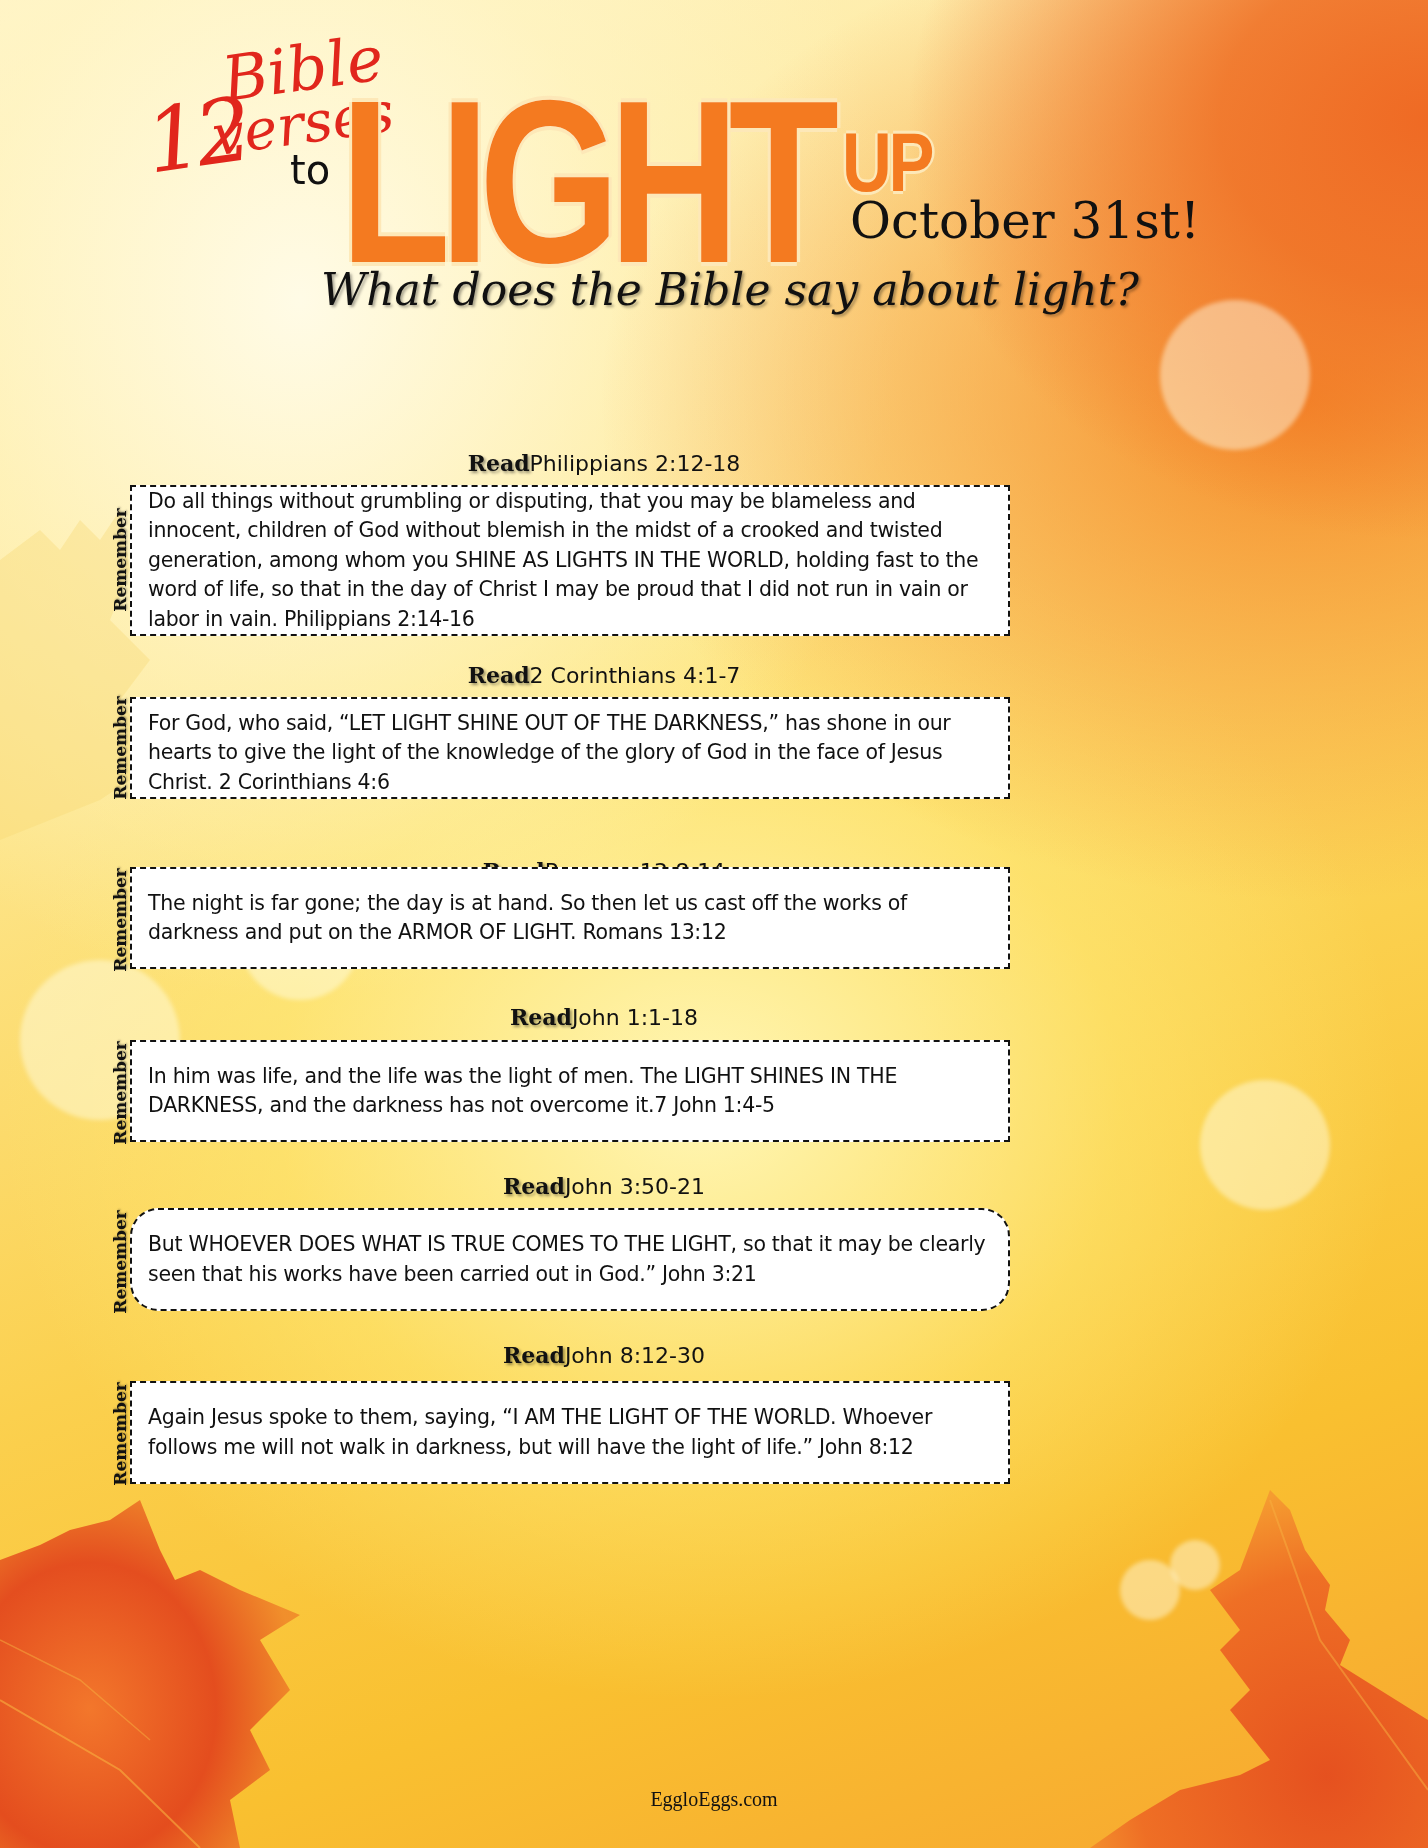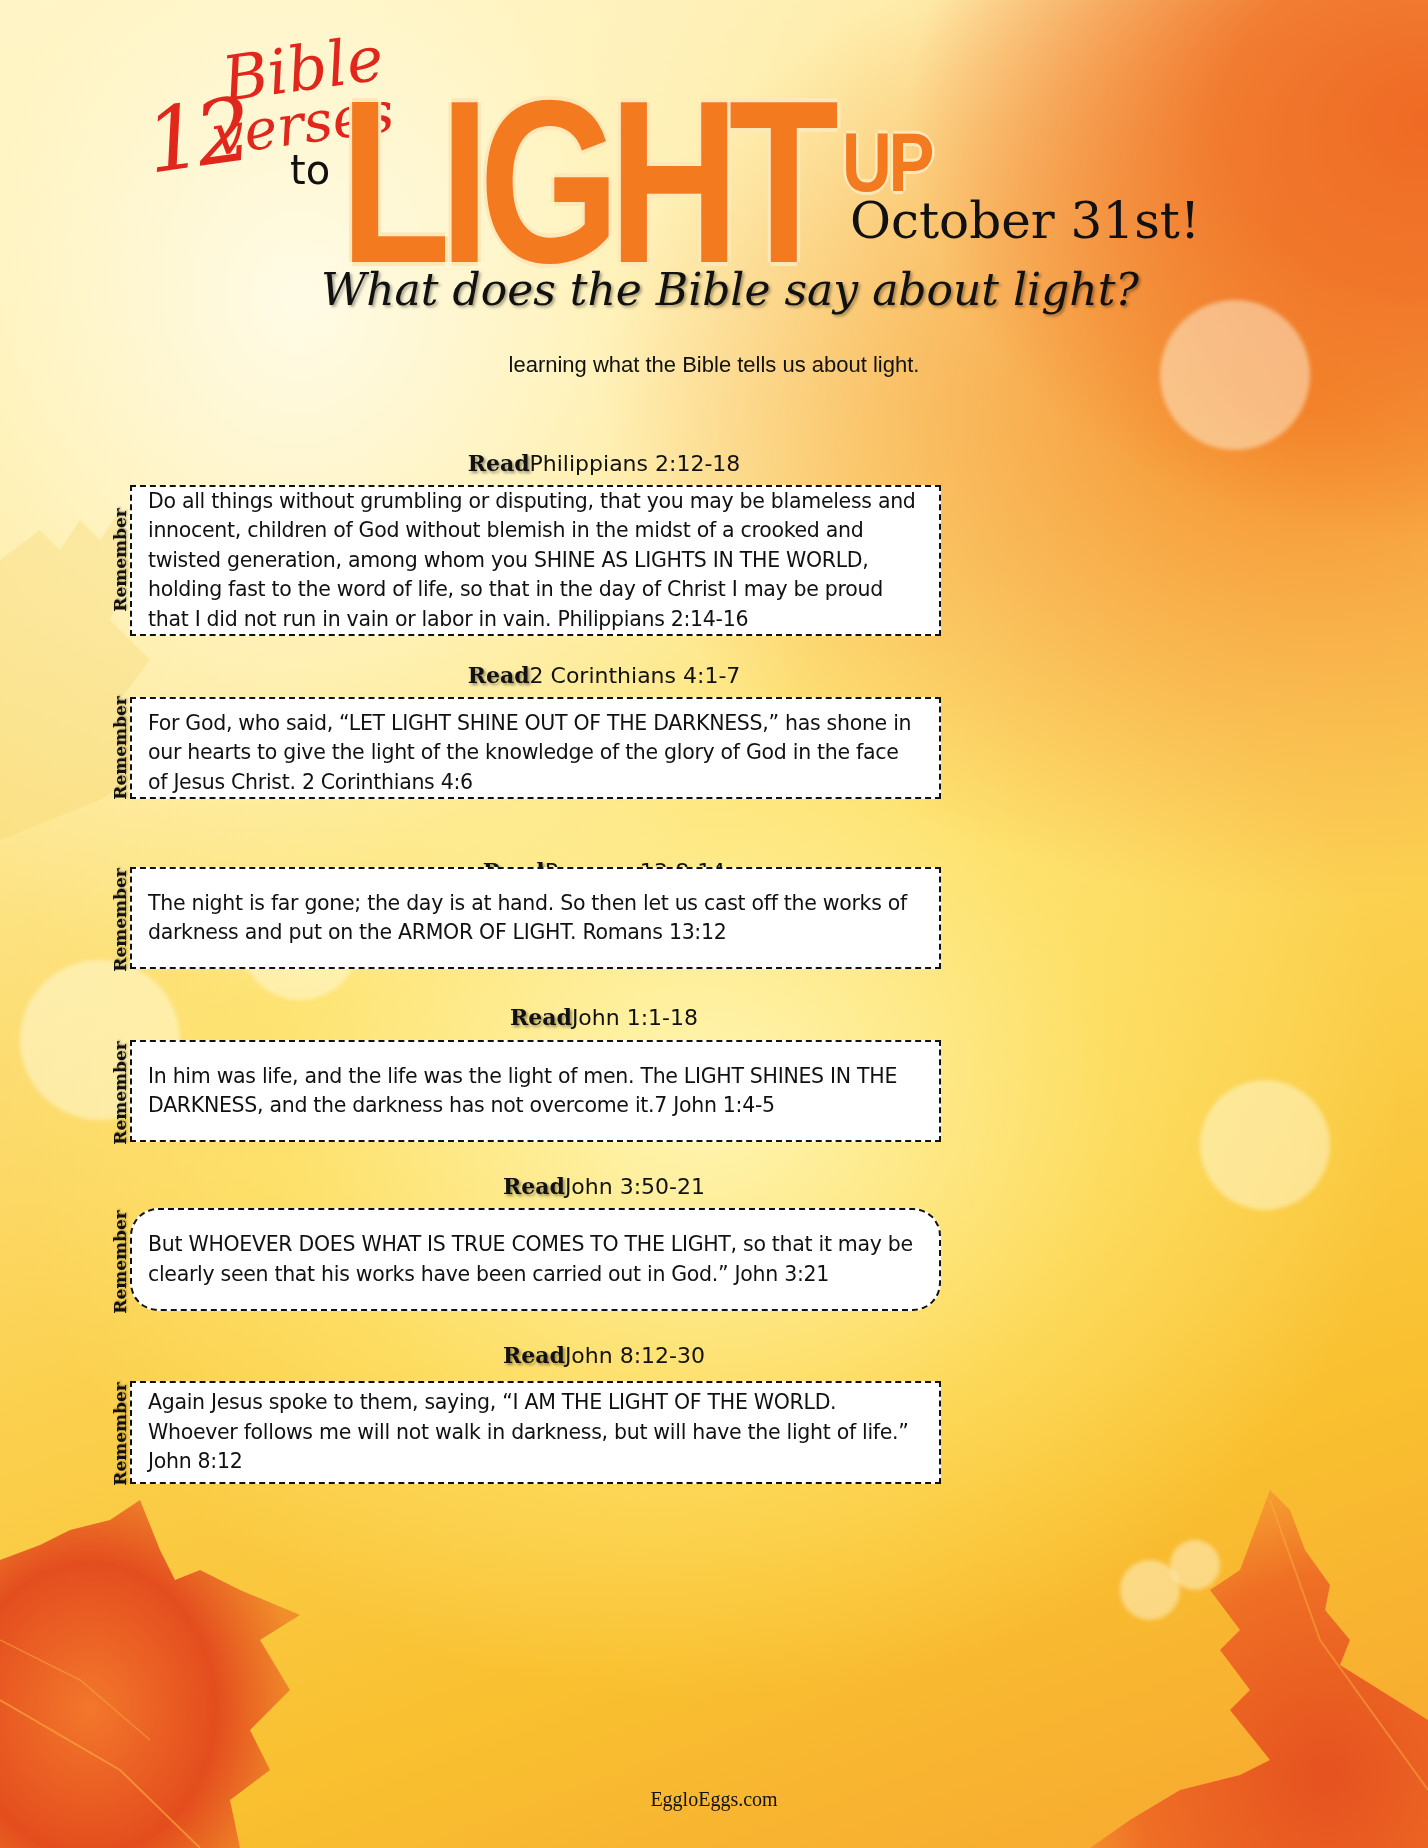--- a/index.html
+++ b/index.html
@@ -68,21 +68,21 @@
   .read-heading {
     position: absolute; left: 130px; width: 948px; text-align: center;
     font-size: 22px; line-height: 1; color: #111; white-space: nowrap;
   }
   .read-word {
     font-family: "DejaVu Serif", serif; font-weight: bold; font-size: 22px;
     text-shadow: 2px 2px 3px rgba(0,0,0,0.4);
   }
   .read-ref { font-family: "DejaVu Sans", sans-serif; font-size: 22px; }
   .verse-box {
-    position: absolute; left: 130px; width: 811px;
+    position: absolute; left: 130px; width: 880px;
     background: #ffffff; border: 2px dashed #111; box-sizing: border-box;
     padding: 0 16px; display: flex; align-items: center;
   }
   .verse-text {
     font-family: "DejaVu Sans", sans-serif; font-size: 20.5px; line-height: 29.5px; color: #111;
     letter-spacing: -0.3px;
   }
   .remember {
     position: absolute; width: 120px; left: 60px; text-align: center;
     font-family: "DejaVu Serif", serif; font-weight: bold; font-size: 17px; color: #111;
@@ -139,21 +139,20 @@
   <div class="title-verses">verses</div>
   <div class="title-to">to</div>
   <div class="title-light">LIGHT</div>
   <div class="title-up">UP</div>
   <div class="title-date">October 31st!</div>
 </div>
 
 <div class="heading-script">What does the Bible say about light?</div>
 
 <div class="intro">
-  <div>learning what the Bible tells us about light.</div>
 </div>
 
 <div class="read-heading" style="top:452px;">
   <span class="read-word">Read</span><span class="read-ref">Philippians 2:12-18</span>
 </div>
 <div class="remember" style="top:550px;">Remember</div>
 <div class="verse-box" style="top:485px;height:151px;">
   <div class="verse-text">Do all things without grumbling or disputing, that you may be blameless and innocent, children of God without blemish in the midst of a crooked and twisted generation, among whom you SHINE AS LIGHTS IN THE WORLD, holding fast to the word of life, so that in the day of Christ I may be proud that I did not run in vain or labor in vain. Philippians 2:14-16</div>
 </div>
 

